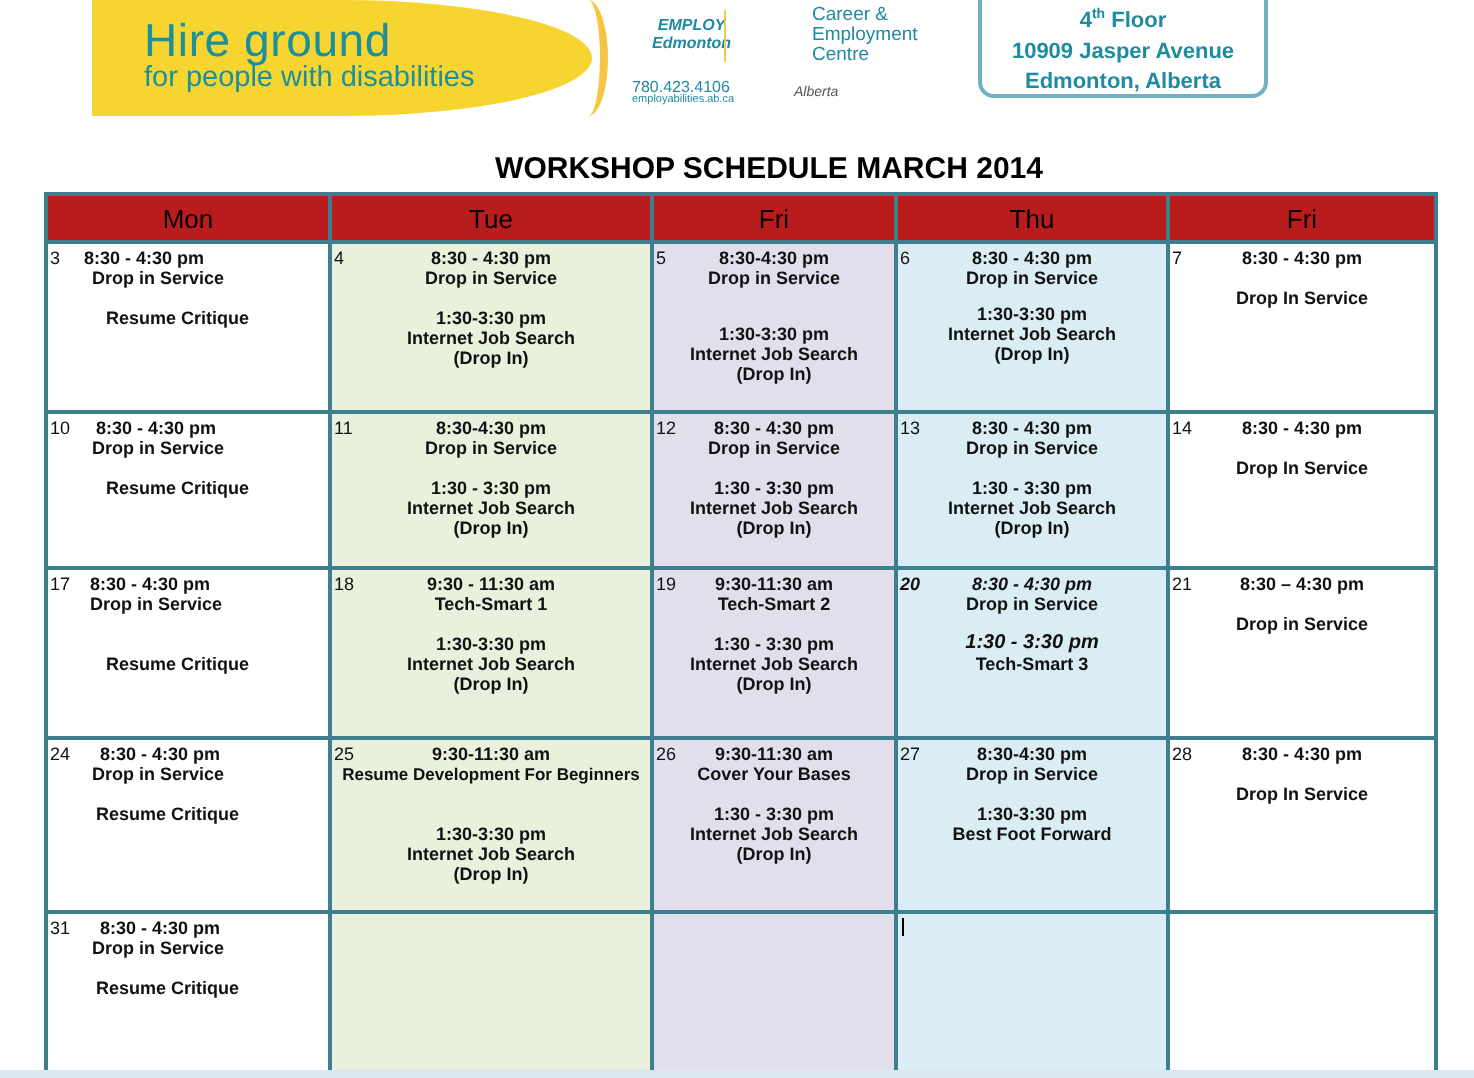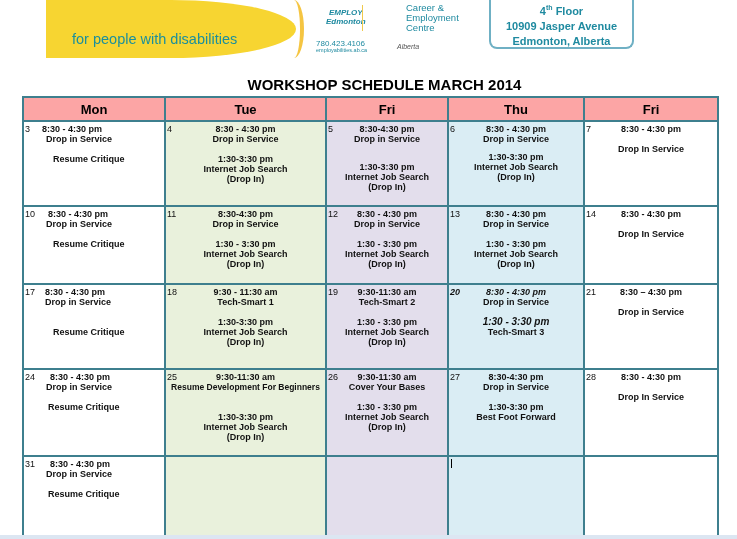--- a/index.html
+++ b/index.html
@@ -13,40 +13,41 @@
   .sep { position:absolute; left:316px; top:5px; width:1px; height:26px; background:#f0c94c; }
   .centre { position:absolute; left:324px; top:3px; font-size:9.5px; color:#1f8aa0; line-height:10px;margin-left:36px; }
   .phone { position:absolute; left:270px; top:39px; font-size:8px; color:#1f8aa0; }
   .web { position:absolute; left:270px; top:47px; font-size:5.5px; color:#1f8aa0; }
   .alberta { position:absolute; left:351px; top:43px; font-size:7px; color:#555; font-style:italic; }
   .address { position:absolute; left:489px; top:-4px; width:141px; height:47px; border:2px solid #6fb0c4; border-top:none; border-radius:0 0 8px 8px; text-align:center; color:#1f8aa0; font-size:11px; font-weight:bold; line-height:15px; padding-top:4px; }
   .address sup { font-size:7px; }
   .page-title { position:absolute; left:0; top:76px; width:737px; text-align:center; font-size:15px; font-weight:bold; color:#000; padding-left:16px; }
   table.cal { position:absolute; left:22px; top:96px; border-collapse:collapse; table-layout:fixed; }
   table.cal td, table.cal th { border:2px solid #3e7f8e; padding:0; vertical-align:top; }
-  th { background:#fca5a5; height:22px; font-size:13px; font-weight:bold; text-align:center; vertical-align:middle !important; }
+  th { background:#b91c1c; height:22px; font-size:13px; font-weight:normal; text-align:center; vertical-align:middle !important; }
   td { font-size:9px; font-weight:bold; color:#111; position:relative; line-height:10px; }
   .c-mon { background:#ffffff; }
   .c-tue { background:#e9f1dc; }
   .c-wed { background:#e3deec; }
   .c-thu { background:#daedf4; }
   .c-fri { background:#ffffff; }
   .dnum { position:absolute; left:1px; top:2px; font-size:9px; font-weight:normal; }
   .content { text-align:center; padding-top:2px; }
   .italic { font-style:italic; }
   .gap { height:10px; }
   .gap2 { height:8px; }
   .statusbar { position:absolute; left:0; top:535px; width:737px; height:4px; background:#dce6f2; }
   .cursor { position:absolute; left:2px; top:2px; width:1px; height:9px; background:#000; }
 </style>
 </head>
 <body>
 
 <div class="banner">
   <div class="banner-yellow"></div>
+  <div class="hire-title">Hire ground</div>
   <div class="hire-sub">for people with disabilities</div>
   <div class="employ">
     <div>EMPLOY</div>
     <div>Edmonton</div>
   </div>
   <div class="sep"></div>
   <div class="centre">
     <div>Career &amp;</div>
     <div>Employment</div>
     <div>Centre</div>

